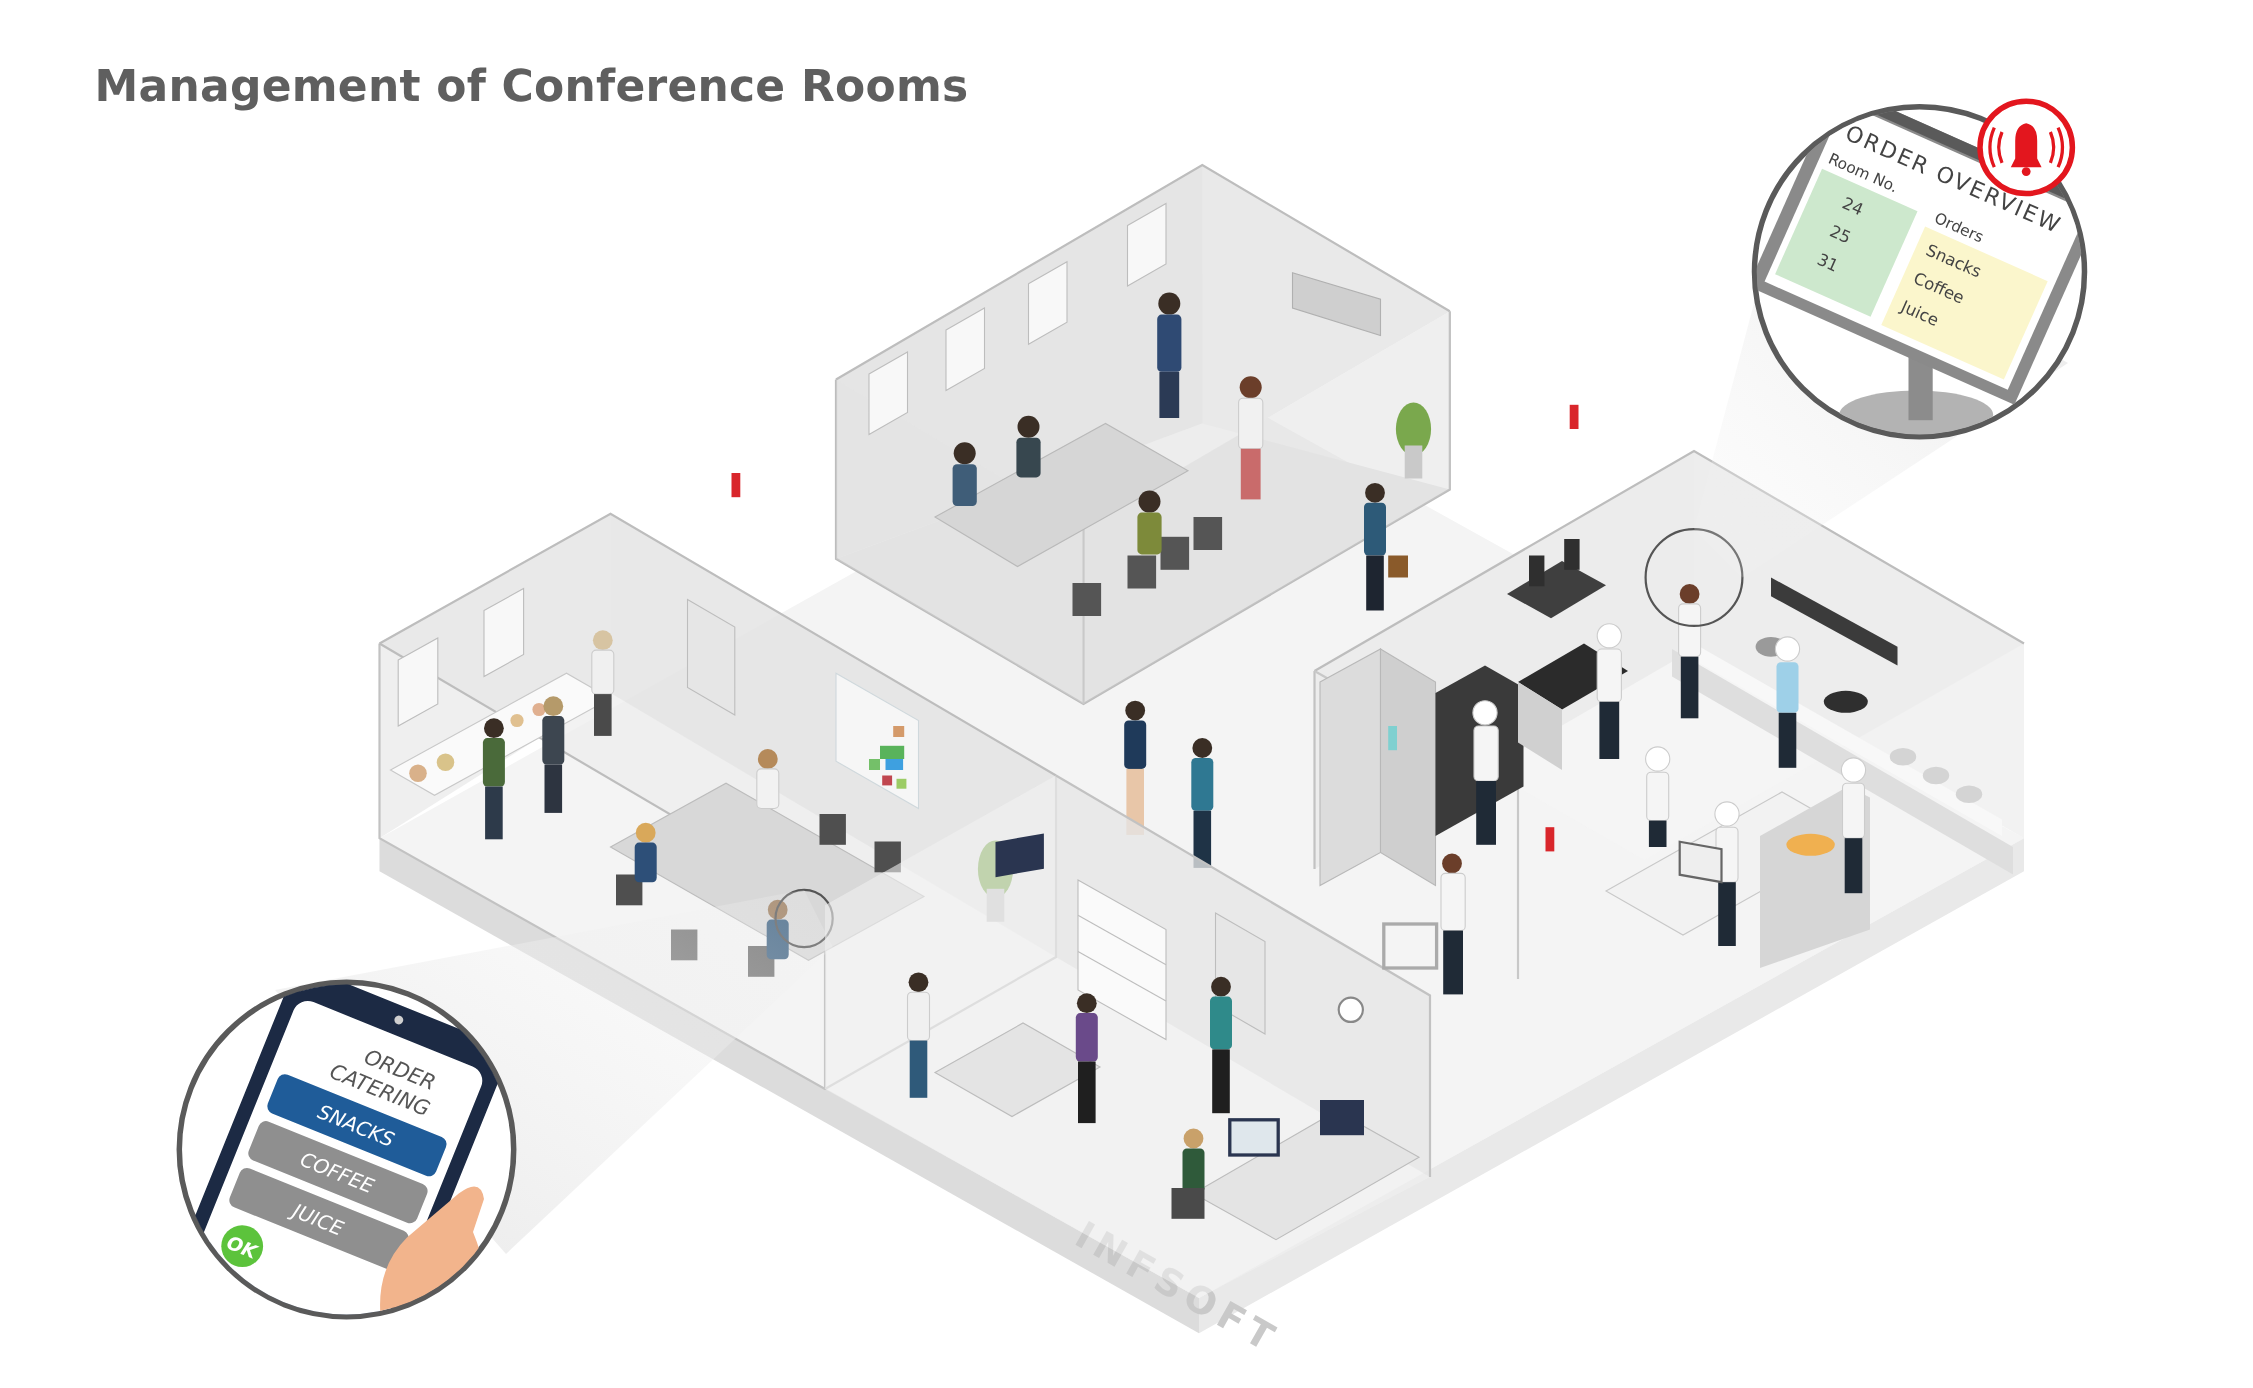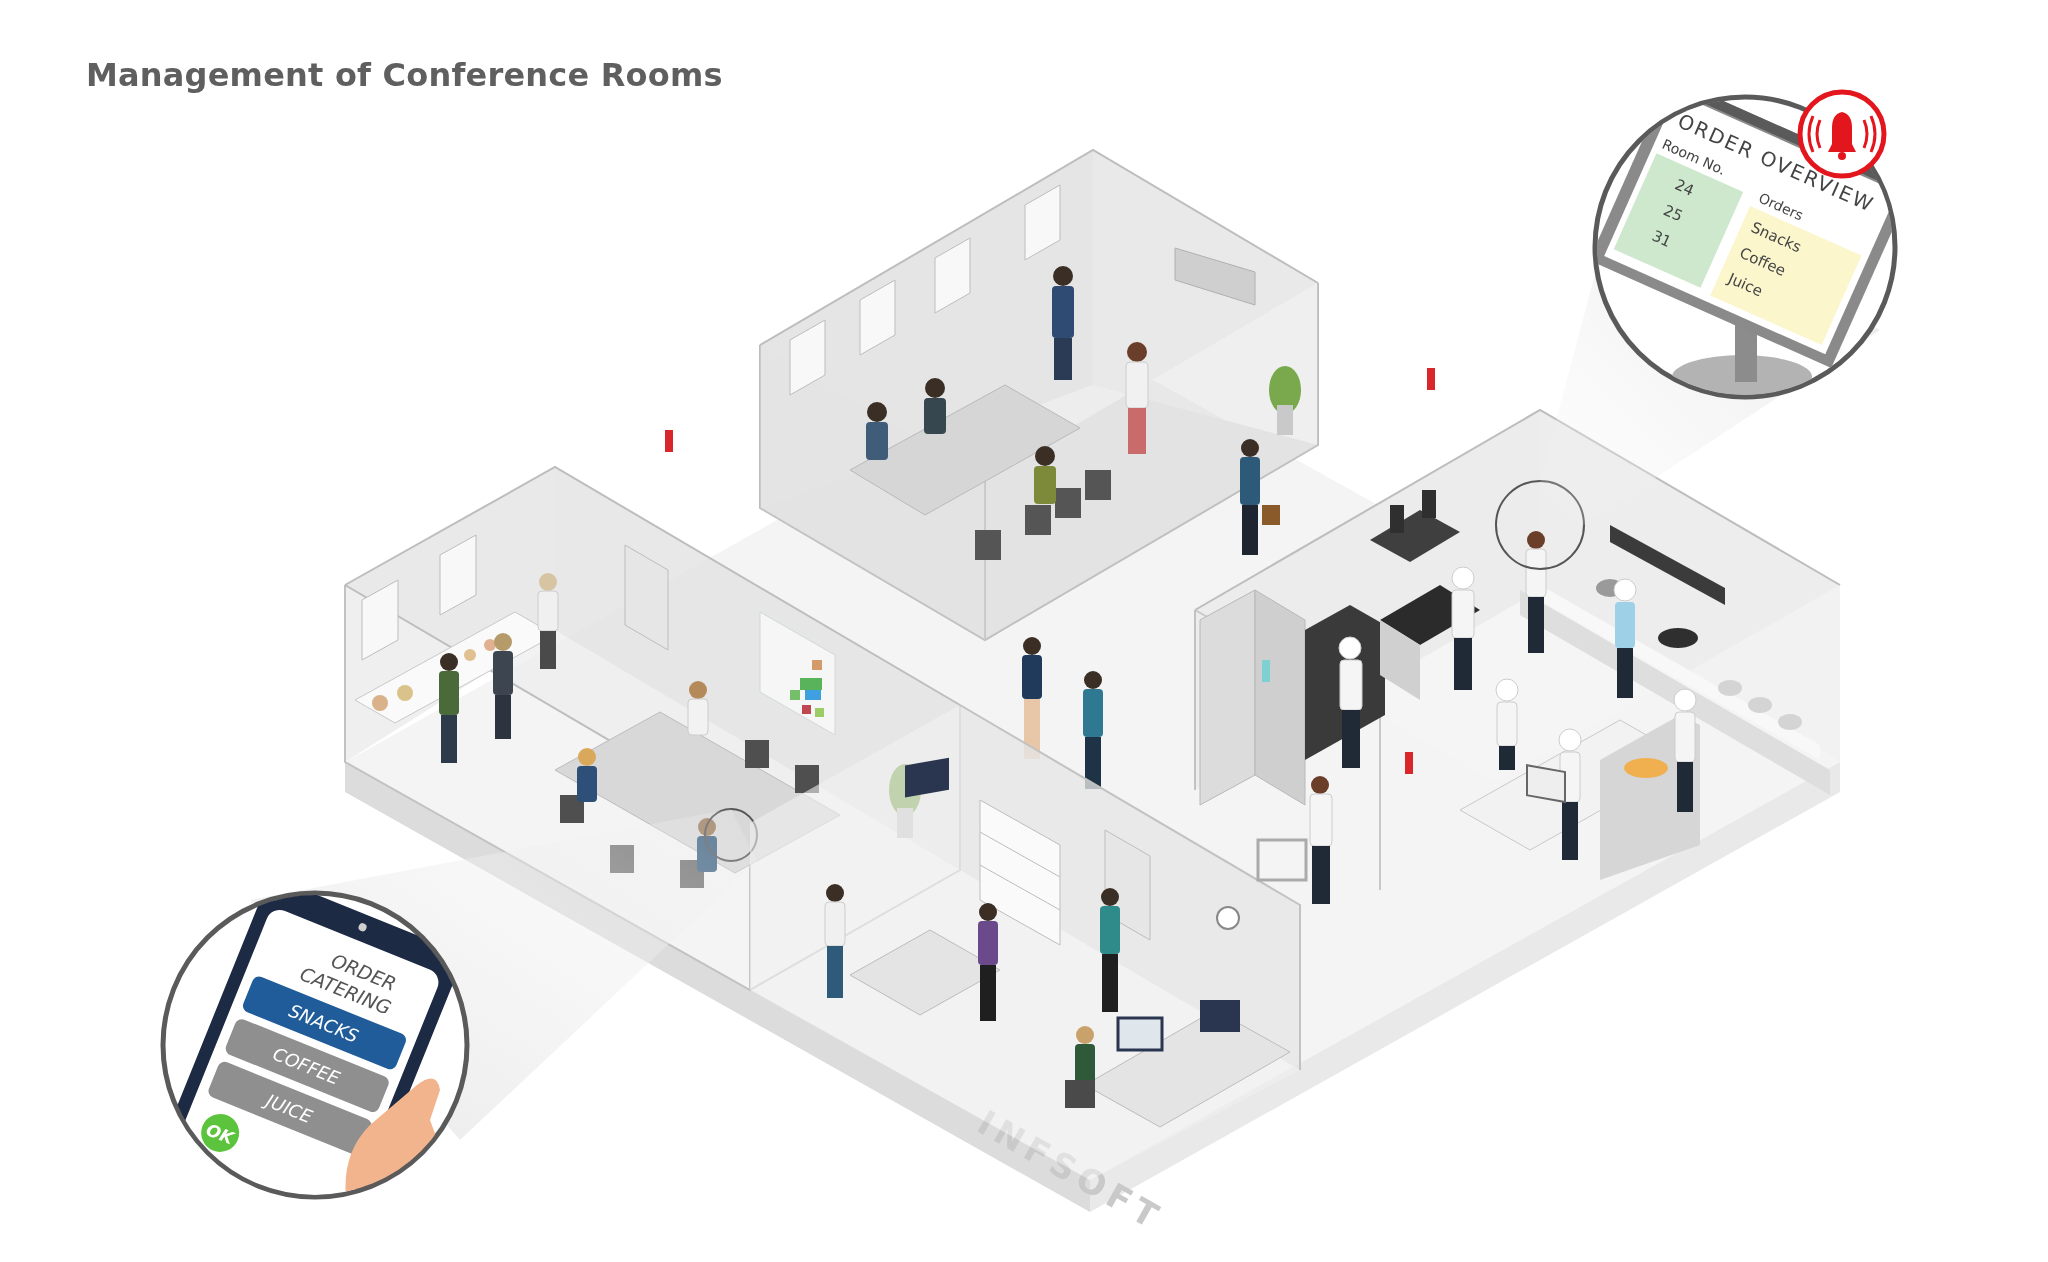--- a/index.html
+++ b/index.html
@@ -1,17 +1,17 @@
 <!DOCTYPE html>
 <html><head>
 <meta charset="utf-8">
 <style>
   html,body{margin:0;padding:0;background:#ffffff;}
   body{width:2048px;height:1262px;position:relative;overflow:hidden;font-family:"DejaVu Sans","Liberation Sans",sans-serif;}
-  .title{position:absolute;left:86px;top:56px;font-size:32px;font-weight:bold;color:#5f5f5f;letter-spacing:0.2px;font-family:"DejaVu Sans",sans-serif;}
+  .title{position:absolute;left:86px;top:56px;font-size:40px;font-weight:bold;color:#5f5f5f;letter-spacing:0.2px;font-family:"DejaVu Sans",sans-serif;}
   svg.scene{position:absolute;left:0;top:0;}
   .svgtext{font-family:"DejaVu Sans",sans-serif;}
 </style>
 </head>
 <body>
 
 <div class="title">Management of Conference Rooms</div>
 
 <svg class="scene" width="2048" height="1262" viewBox="0 0 2048 1262">
   <defs>

